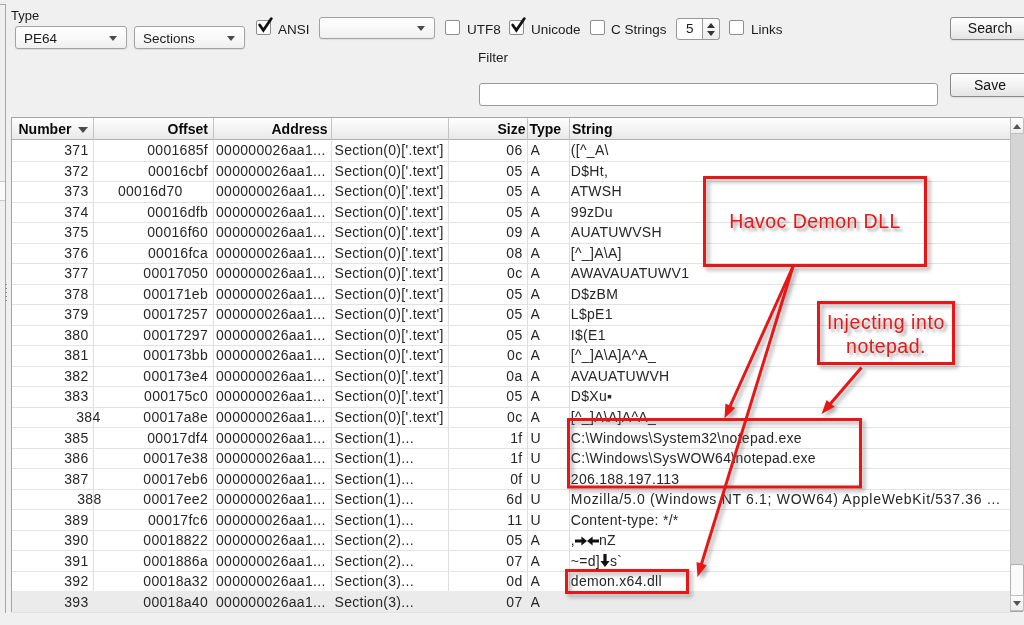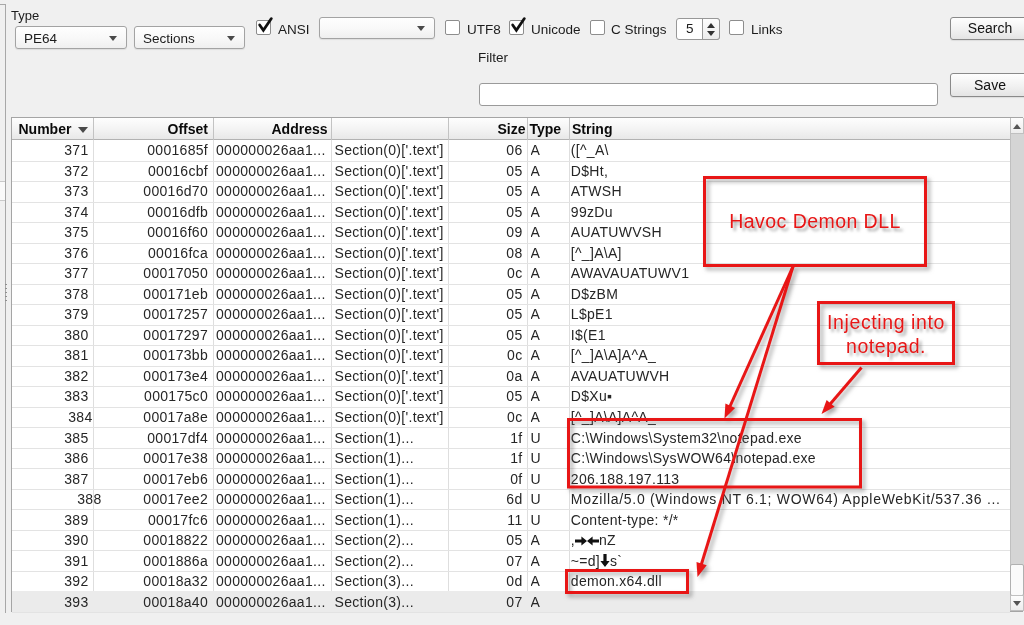--- a/index.html
+++ b/index.html
@@ -131,21 +131,21 @@
 <div class="c cr" style="left:0;width:76.5px;">372</div>
 <div class="c cr" style="left:80.5px;width:115.5px;">00016cbf</div>
 <div class="c" style="left:204.0px;width:114.5px;">000000026aa1...</div>
 <div class="c" style="left:322.5px;width:113.0px;">Section(0)['.text']</div>
 <div class="c cr" style="left:436.0px;width:74.5px;">05</div>
 <div class="c" style="left:518.5px;width:38.0px;">A</div>
 <div class="c" style="left:558.8px;width:436px;">D$Ht,</div>
 </div>
 <div class="row" style="top:63.0px;">
 <div class="c cr" style="left:0;width:76.5px;">373</div>
-<div class="c cr" style="left:80.5px;width:115.5px;">00016d70</div>
+<div class="c cr" style="left:80.5px;width:115.5px;text-align:center;">00016d70</div>
 <div class="c" style="left:204.0px;width:114.5px;">000000026aa1...</div>
 <div class="c" style="left:322.5px;width:113.0px;">Section(0)['.text']</div>
 <div class="c cr" style="left:436.0px;width:74.5px;">05</div>
 <div class="c" style="left:518.5px;width:38.0px;">A</div>
 <div class="c" style="left:558.8px;width:436px;">ATWSH</div>
 </div>
 <div class="row" style="top:83.6px;">
 <div class="c cr" style="left:0;width:76.5px;">374</div>
 <div class="c cr" style="left:80.5px;width:115.5px;">00016dfb</div>
 <div class="c" style="left:204.0px;width:114.5px;">000000026aa1...</div>
@@ -229,21 +229,21 @@
 <div class="row" style="top:268.2px;">
 <div class="c cr" style="left:0;width:76.5px;">383</div>
 <div class="c cr" style="left:80.5px;width:115.5px;">000175c0</div>
 <div class="c" style="left:204.0px;width:114.5px;">000000026aa1...</div>
 <div class="c" style="left:322.5px;width:113.0px;">Section(0)['.text']</div>
 <div class="c cr" style="left:436.0px;width:74.5px;">05</div>
 <div class="c" style="left:518.5px;width:38.0px;">A</div>
 <div class="c" style="left:558.8px;width:436px;">D$Xu▪</div>
 </div>
 <div class="row" style="top:288.8px;">
-<div class="c cr" style="left:4px;width:76.5px;padding-left:9px;">384</div>
+<div class="c cr" style="left:12px;width:76.5px;padding-left:9px;">384</div>
 <div class="c cr" style="left:80.5px;width:115.5px;">00017a8e</div>
 <div class="c" style="left:204.0px;width:114.5px;">000000026aa1...</div>
 <div class="c" style="left:322.5px;width:113.0px;">Section(0)['.text']</div>
 <div class="c cr" style="left:436.0px;width:74.5px;">0c</div>
 <div class="c" style="left:518.5px;width:38.0px;">A</div>
 <div class="c" style="left:558.8px;width:436px;">[^_]A\A]A^A_</div>
 </div>
 <div class="row" style="top:309.3px;">
 <div class="c cr" style="left:0;width:76.5px;">385</div>
 <div class="c cr" style="left:80.5px;width:115.5px;">00017df4</div>

